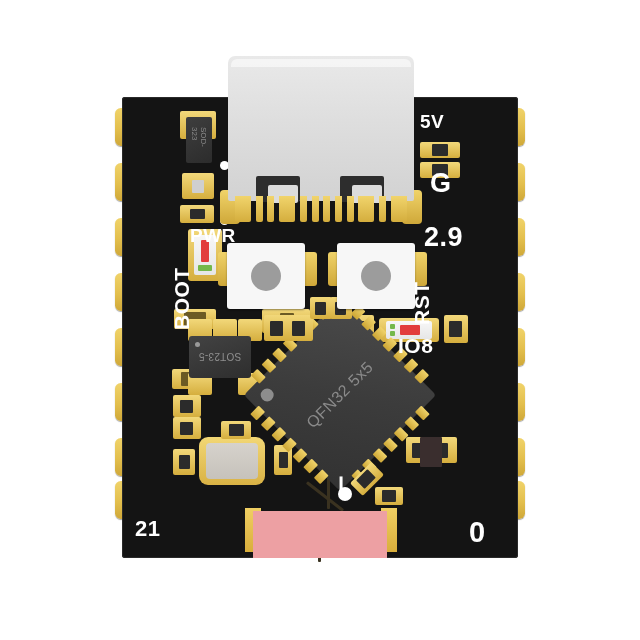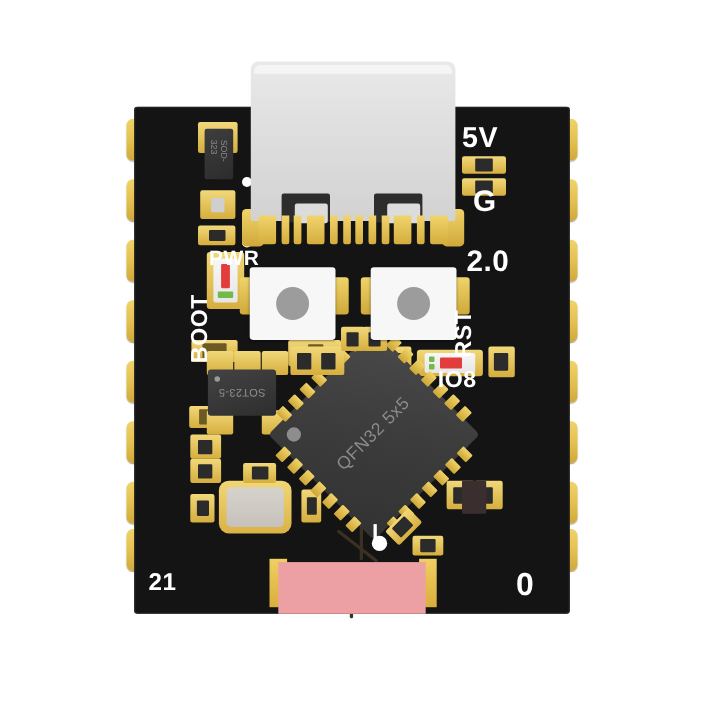--- a/index.html
+++ b/index.html
@@ -324,21 +324,21 @@
   
   .silk {
     position: absolute;
     color: #ffffff;
     font-weight: bold;
     line-height: 1;
     white-space: nowrap;
     letter-spacing: .5px;
   }
   .silk.vert-up { transform: rotate(-90deg); transform-origin: left bottom; }
-  .s-5v   { left: 420px; top: 112px; font-size: 26px; }
+  .s-5v   { left: 420px; top: 112px; font-size: 19px; }
   .s-g    { left: 430px; top: 170px; font-size: 27px; }
   .s-33   { left: 424px; top: 224px; font-size: 27px; }
   .s-pwr  { left: 190px; top: 226px; font-size: 19px; }
   .s-io8  { left: 398px; top: 335px; font-size: 21px; }
   .s-21   { left: 135px; top: 518px; font-size: 22px; }
   .s-0    { left: 469px; top: 518px; font-size: 29px; }
   .s-boot { left: 192px; top: 309px; font-size: 21px; }
   .s-rst  { left: 432px; top: 304px; font-size: 21px; }
 
   
@@ -607,21 +607,21 @@
   <div class="btn" style="left:337px;top:243px;">
     <span class="dome"></span>
   </div>
 
   <div class="ant-pad" style="left:245px;"></div>
   <div class="ant-pad" style="left:381px;"></div>
   <div class="antenna"></div>
 
   <div class="silk s-5v">5V</div>
   <div class="silk s-g">G</div>
-  <div class="silk s-33">2.0</div>
+  <div class="silk s-33">2.9</div>
   <div class="silk s-pwr">PWR</div>
   <div class="silk s-io8">IO8</div>
   <div class="silk s-21">21</div>
   <div class="silk s-0">0</div>
   <div class="silk s-boot vert-up">BOOT</div>
   <div class="silk s-rst vert-up">RST</div>
 
 </div>
 
 </body></html>

